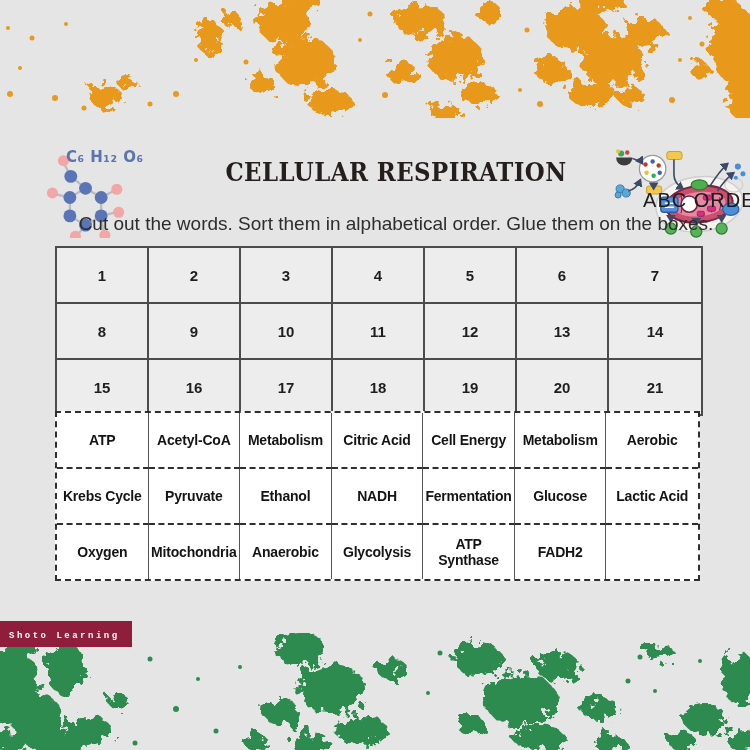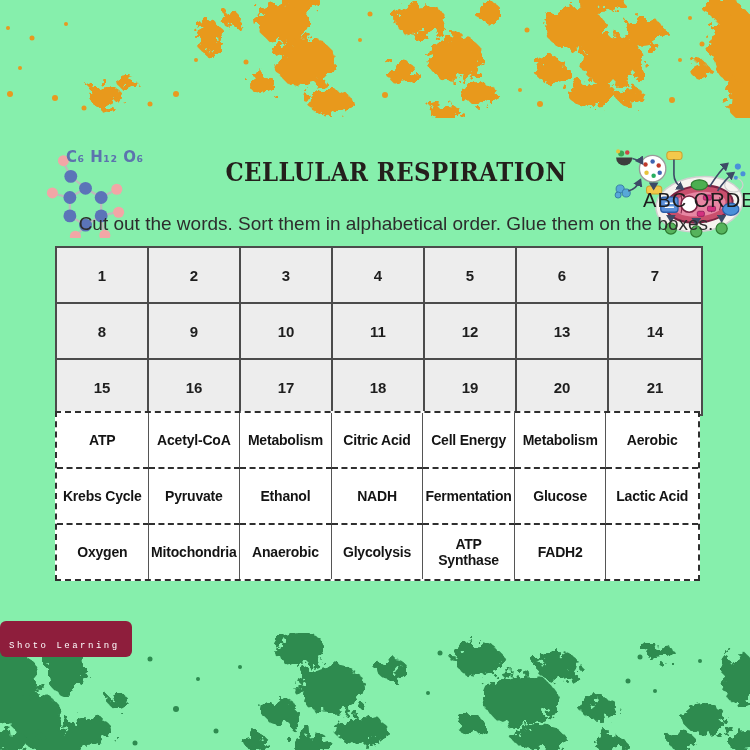--- a/index.html
+++ b/index.html
@@ -1,17 +1,17 @@
 <!DOCTYPE html>
 <html><head>
 <meta charset="utf-8">
 <style>
   html,body{margin:0;padding:0;background:#ffffff;}
   .page{
-    position:relative;width:750px;height:750px;overflow:hidden;background:#86efac;
+    position:relative;width:750px;height:750px;overflow:hidden;background:#e5e5e5;
     font-family:"Liberation Sans","DejaVu Sans",sans-serif;
   }
   svg{display:block;}
   .splatter{position:absolute;left:0;width:750px;pointer-events:none;}
   .splatter-top{top:0;height:118px;}
   .splatter-bottom{top:633px;height:117px;}
 
   .molecule{position:absolute;left:34px;top:146px;width:92px;height:92px;}
   .formula{
     position:absolute;left:66px;top:148px;
@@ -57,22 +57,22 @@
     display:flex;align-items:center;justify-content:center;
     font-weight:bold;font-size:14px;color:#141414;text-align:center;
     letter-spacing:-.2px;padding:0 1px;overflow:hidden;
   }
   .word-cell:nth-child(7n){border-right:none;}
   .word-cell:nth-child(n+15){border-bottom:none;}
 
   .brand-badge{
     position:absolute;left:0;top:621px;background:#8E1E3C;color:#ffffff;
     font-family:"Liberation Mono","DejaVu Sans Mono",monospace;
-    font-size:9px;font-weight:normal;letter-spacing:2.5px;
-    padding:20px 12px 6px 9px;z-index:5;white-space:nowrap;border-radius:6px;
+    font-size:9px;font-weight:bold;letter-spacing:2.5px;
+    padding:10px 12px 6px 9px;z-index:5;white-space:nowrap;
   }
 </style>
 </head>
 <body>
 
 <div class="page">
 
   <svg class="splatter splatter-top" viewBox="0 0 750 118" aria-hidden="true">
     <defs>
       <filter id="roughO" x="-30%" y="-30%" width="160%" height="160%">

